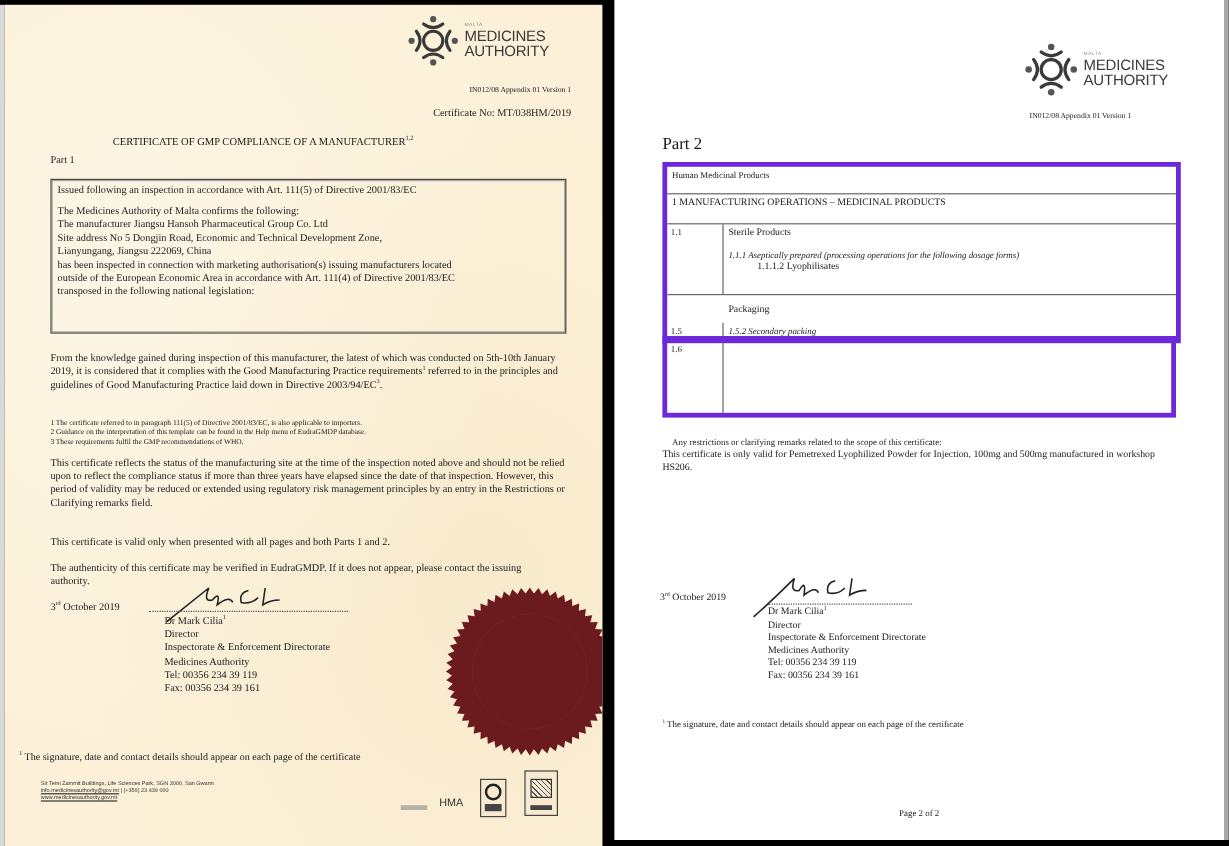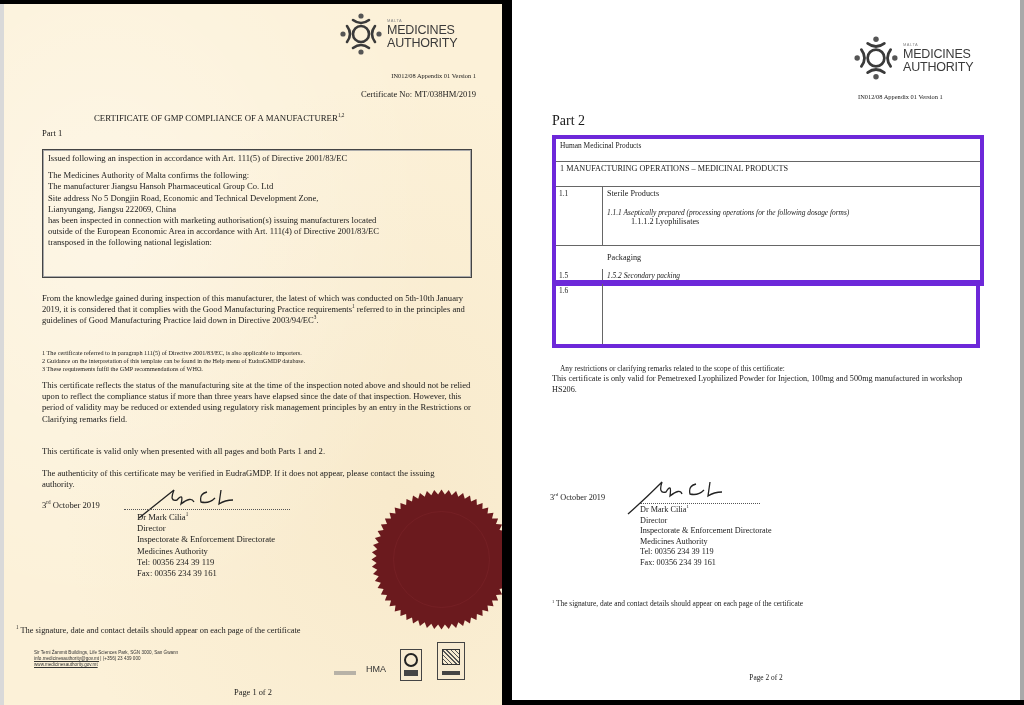--- a/index.html
+++ b/index.html
@@ -168,21 +168,20 @@
   <div class="abs b" style="left:362px; top:660px; font-family:'Liberation Sans',sans-serif; font-size:9px; color:#333;">HMA</div>
   <div class="badge" style="left:396px; top:645px; width:20px; height:30px;">
     <div style="margin:3px auto 0; width:10px; height:10px; border:2px solid #222; border-radius:50%;"></div>
     <div style="margin:3px 3px; height:6px; background:#444;"></div>
   </div>
   <div class="badge" style="left:433px; top:638px; width:26px; height:36px;">
     <div style="margin:6px 4px; height:14px; border:1px solid #333; background:repeating-linear-gradient(45deg,#555 0 1px,transparent 1px 3px);"></div>
     <div style="margin:0 4px; height:4px; background:#444;"></div>
   </div>
 
-  <div class="abs" style="left:0; width:498px; top:684px; text-align:center; font-size:8.4px;">Page 1 of 2</div>
 </div>
 
 <div class="page" id="page2">
 
   <div class="logo" style="left:341px; top:35px;">
     <svg width="46" height="46" viewBox="0 0 44 44">
       <g fill="none" stroke="#3a3a3a" stroke-width="2.6" stroke-linecap="round">
         <circle cx="22" cy="22" r="8"></circle>
         <path d="M14 8 Q22 14 30 8"></path>
         <path d="M14 36 Q22 30 30 36"></path>

